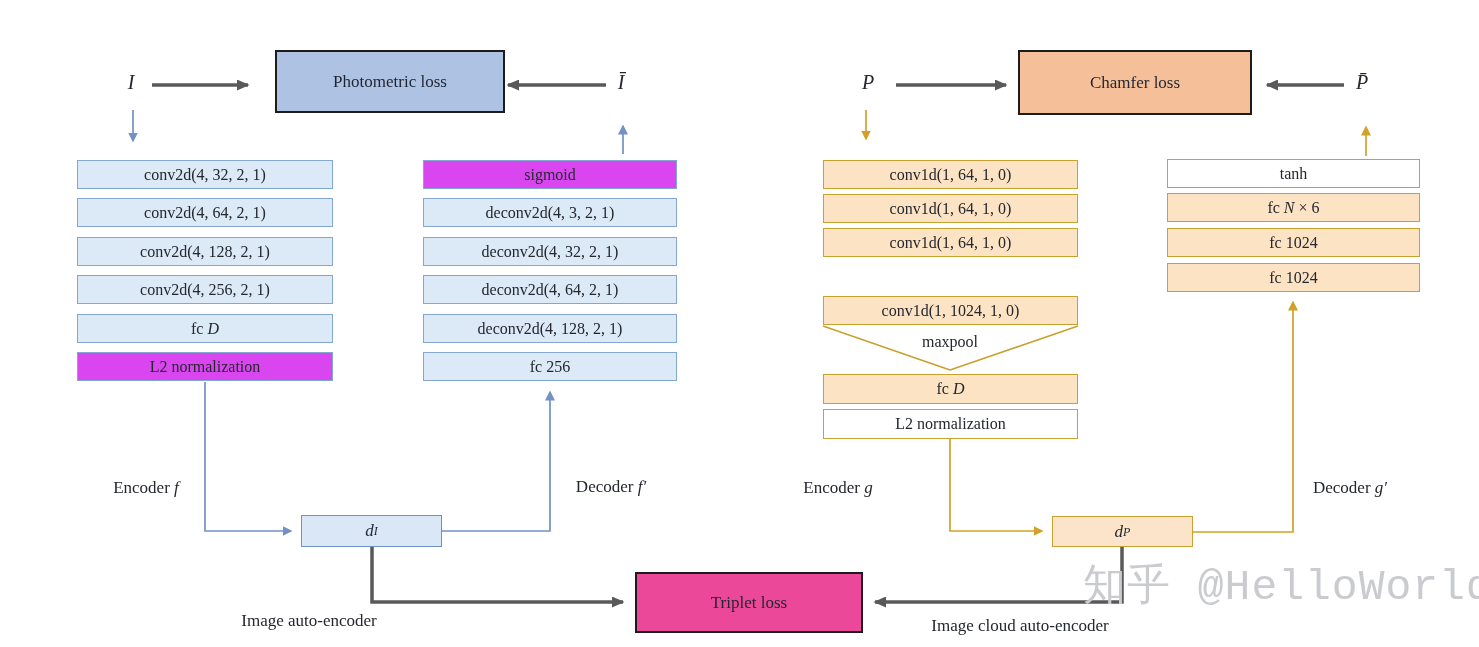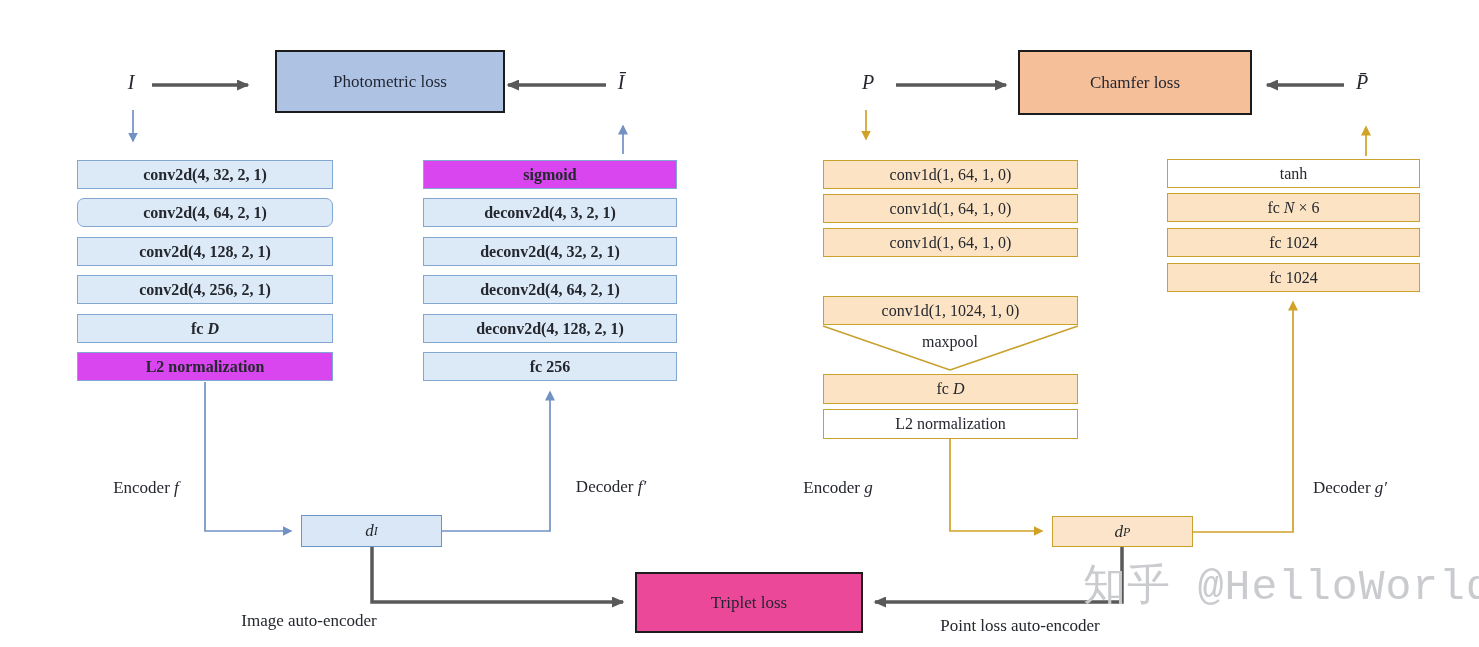--- a/index.html
+++ b/index.html
@@ -6,21 +6,21 @@
   #canvas{
     position:relative;width:1479px;height:647px;background:#ffffff;overflow:hidden;
     font-family:"Liberation Serif","DejaVu Serif",serif;color:#24272e;
   }
   
   .row{
     position:absolute;height:29px;box-sizing:border-box;
     display:flex;align-items:center;justify-content:center;
     font-size:16px;line-height:1;white-space:pre;
   }
-  .row.blue{background:#dce9f6;border:1.5px solid #84a7d1;font-weight:bold;}
+  .row.blue{background:#dce9f6;border:1.5px solid #84a7d1;}
   .row.blue.plain{background:#d946ef;}
   .row.gold{background:#fce3c4;border:1.6px solid #c9a12f;}
   .row.gold.plain{background:#ffffff;}
   .m{font-style:italic;}
   
   .loss{
     position:absolute;box-sizing:border-box;border:2px solid #1c1c1c;
     display:flex;align-items:center;justify-content:center;
     font-size:17px;color:#1f2430;
   }
@@ -95,21 +95,21 @@
     </g>
   </svg>
 
   <div class="iolabel" style="left:111px;top:71px;">I</div>
   <div class="loss photometric" style="left:263px;top:50px;width:230px;height:63px;">
     <span>Photometric loss</span>
   </div>
   <div class="iolabel" style="left:601px;top:71px;">Ī</div>
 
   <div class="row blue" style="left:77px;top:160px;width:256px;"><span>conv2d(4, 32, 2, 1)</span><i class="m"></i><span></span></div>
-  <div class="row blue" style="left:77px;top:198px;width:256px;border-radius:7px;"><span>conv2d(4, 64, 2, 1)</span><i class="m"></i><span></span></div>
+  <div class="row blue" style="left:77px;top:198px;width:256px;"><span>conv2d(4, 64, 2, 1)</span><i class="m"></i><span></span></div>
   <div class="row blue" style="left:77px;top:237px;width:256px;"><span>conv2d(4, 128, 2, 1)</span><i class="m"></i><span></span></div>
   <div class="row blue" style="left:77px;top:275px;width:256px;"><span>conv2d(4, 256, 2, 1)</span><i class="m"></i><span></span></div>
   <div class="row blue" style="left:77px;top:314px;width:256px;"><span>fc </span><i class="m">D</i><span></span></div>
   <div class="row blue plain" style="left:77px;top:352px;width:256px;"><span>L2 normalization</span><i class="m"></i><span></span></div>
 
   <div class="row blue plain" style="left:423px;top:160px;width:254px;"><span>sigmoid</span><i class="m"></i><span></span></div>
   <div class="row blue" style="left:423px;top:198px;width:254px;"><span>deconv2d(4, 3, 2, 1)</span><i class="m"></i><span></span></div>
   <div class="row blue" style="left:423px;top:237px;width:254px;"><span>deconv2d(4, 32, 2, 1)</span><i class="m"></i><span></span></div>
   <div class="row blue" style="left:423px;top:275px;width:254px;"><span>deconv2d(4, 64, 2, 1)</span><i class="m"></i><span></span></div>
   <div class="row blue" style="left:423px;top:314px;width:254px;"><span>deconv2d(4, 128, 2, 1)</span><i class="m"></i><span></span></div>
@@ -151,17 +151,17 @@
   <div class="row gold" style="left:1167px;top:263px;width:253px;"><span>fc 1024</span><i class="m"></i><span></span></div>
 
   <div class="caption" style="left:758px;top:478px;width:160px;"><span>Encoder </span><i class="m">g</i></div>
   <div class="caption" style="left:1270px;top:478px;width:160px;"><span>Decoder </span><i class="m">g′</i></div>
 
   <div class="embed gold" style="left:1052px;top:516px;width:141px;height:31px;">
     <span>d</span>
       <sub>P</sub>
   </div>
 
-  <div class="caption" style="left:880px;top:616px;width:280px;">Point loss auto-encoder</div>
+  <div class="caption" style="left:880px;top:616px;width:280px;">Image cloud auto-encoder</div>
 
   <div class="watermark">知乎 @HelloWorld</div>
 
 </div>
 
 </body></html>

